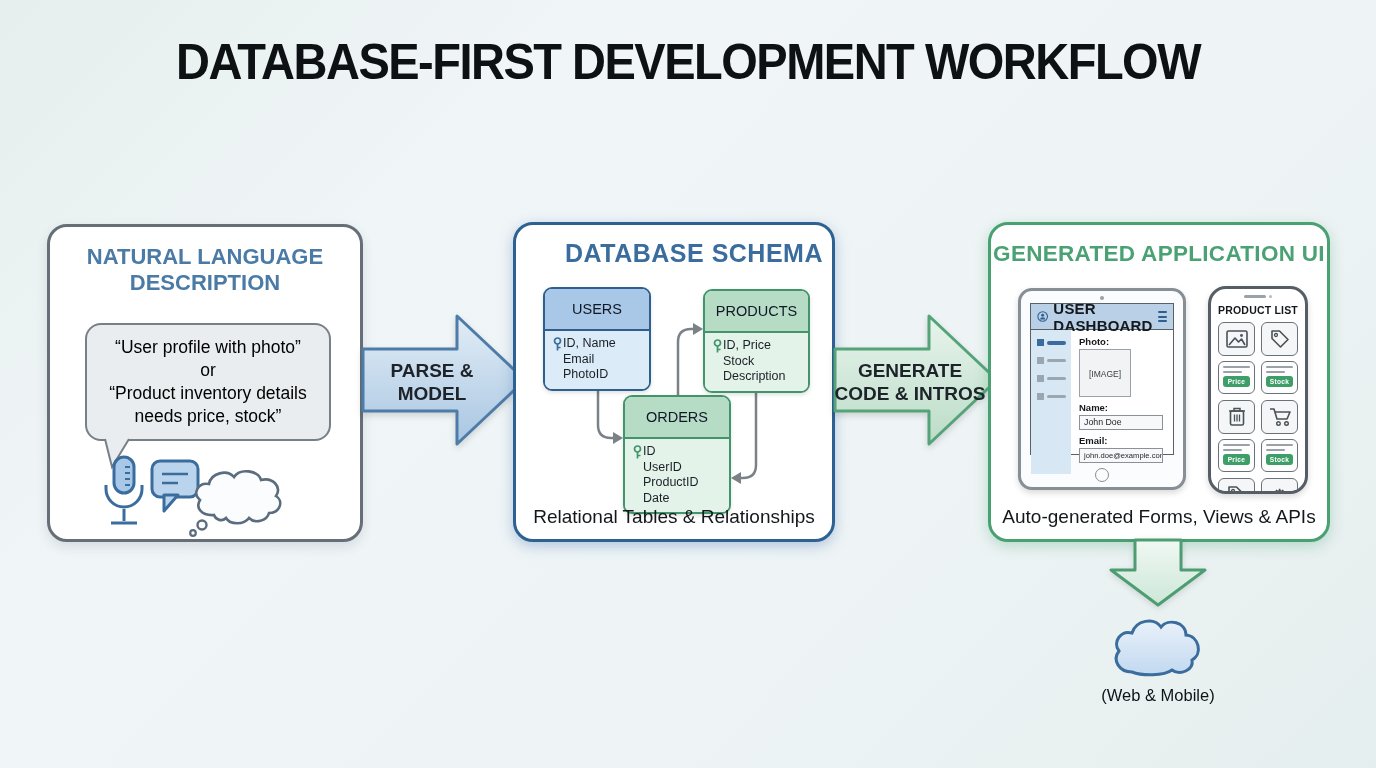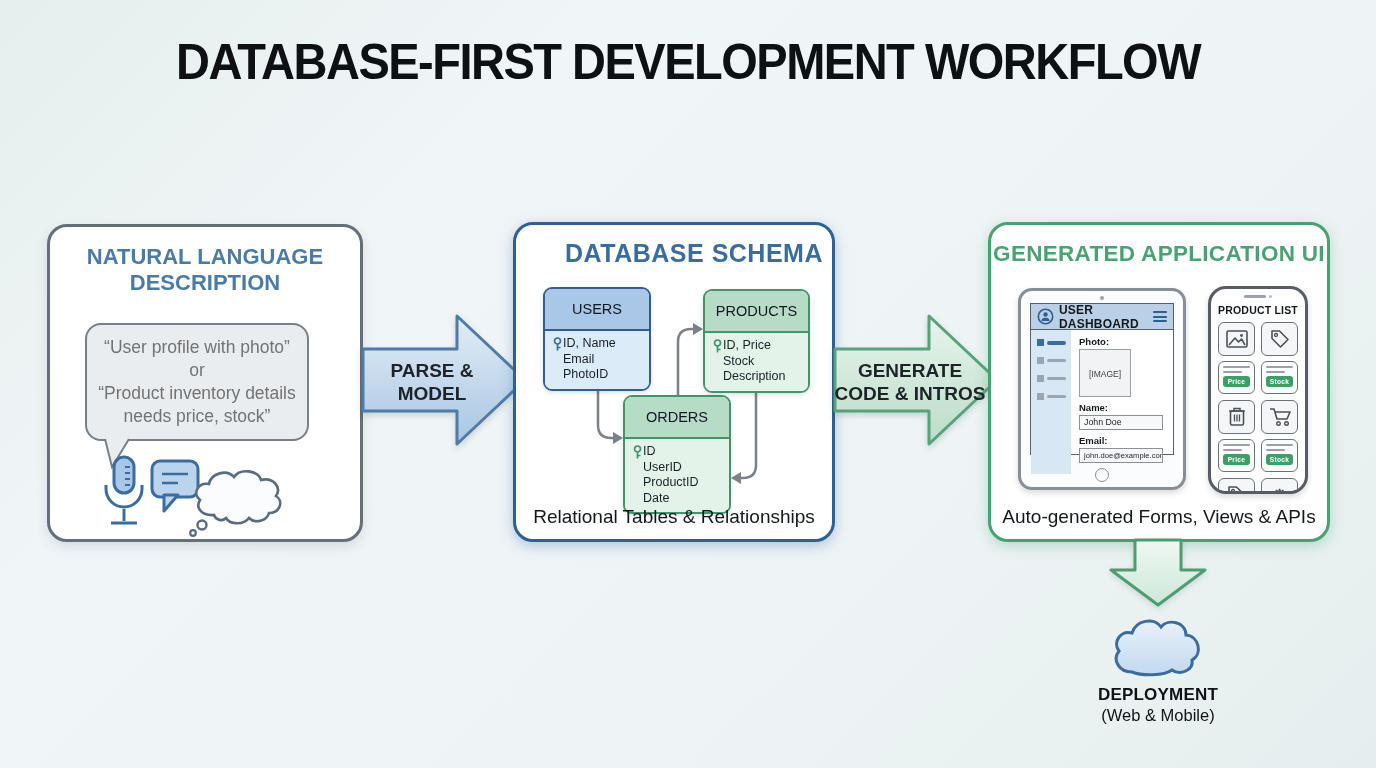--- a/index.html
+++ b/index.html
@@ -20,24 +20,24 @@
     box-shadow:0 4px 14px rgba(60,160,110,.30); }
 
   .panel-heading{ text-align:center; font-weight:bold; line-height:1.16; }
   .nl-heading{ margin-top:17px; font-size:22px; color:#4a7aa6; }
   .schema-heading{ margin-top:14px; font-size:25px; color:#3a6d9e; letter-spacing:.5px;margin-left:40px; }
   .ui-heading{ margin-top:16px; font-size:22.5px; color:#4aa173; letter-spacing:.3px; }
   .panel-caption{ position:absolute; bottom:11px; left:0; width:100%; text-align:center;
     font-size:19px; color:#14181c; }
 
   
-  .speech-bubble{ position:absolute; left:35px; top:96px; width:224px; height:118px;
+  .speech-bubble{ position:absolute; left:35px; top:96px; width:246px; height:118px;
     background:#e9edf0; border:2px solid #787f86; border-radius:16px;
     display:flex; flex-direction:column; justify-content:center;
-    text-align:center; font-size:17.5px; color:#737373; line-height:1.32; }
+    text-align:center; font-size:17.5px; color:#000000; line-height:1.32; }
   .bubble-tail{ position:absolute; left:52px; top:211px; }
   .nl-icons{ position:absolute; left:42px; top:222px; width:240px; height:90px; }
   .nl-icons svg{ position:absolute; }
 
   
   .flow-arrow{ position:absolute; width:168px; height:134px; }
   .flow-arrow svg{ filter:drop-shadow(0 3px 3px rgba(0,0,0,.14)); }
   .arrow-label{ position:absolute; top:46px; text-align:center; font-weight:bold;
     font-size:19px; line-height:23px; color:#1d2329; }
   .arrow-label span{ display:block; }
@@ -58,21 +58,21 @@
 
   
   .tablet{ position:absolute; left:27px; top:63px; width:168px; height:202px;
     background:#fbfcfd; border:3px solid #878e96; border-radius:14px; box-shadow:0 3px 6px rgba(0,0,0,.15); }
   .tab-cam{ position:absolute; top:5px; left:50%; margin-left:-2px; width:4px; height:4px;
     border-radius:50%; background:#9aa1a8; }
   .tab-screen{ position:absolute; left:9px; top:12px; width:144px; height:152px;
     border:1.5px solid #5a6166; background:#ffffff; display:flex; flex-direction:column; }
   .tab-header{ height:26px; background:#b9d0e7; border-bottom:1.5px solid #5a6166;
     display:flex; align-items:center; padding:0 6px; gap:5px; }
-  .tab-header-title{ font-size:12px; font-weight:bold; color:#14181c; flex:1; letter-spacing:.2px; }
+  .tab-header-title{ font-size:15px; font-weight:bold; color:#14181c; flex:1; letter-spacing:.2px; }
   .hamburger{ width:14px; }
   .hamburger div{ height:2px; background:#2e5f8f; margin:2.5px 0; border-radius:1px; }
   .tab-body{ flex:1; display:flex; }
   .tab-sidebar{ width:40px; background:#d8e7f4; padding:9px 5px 0 6px; }
   .side-item{ display:flex; align-items:center; gap:3px; margin-bottom:11px; }
   .side-item .sq{ width:7px; height:7px; background:#9aa6b0; }
   .side-item .ln{ flex:1; height:3px; background:#9aa6b0; border-radius:2px; }
   .side-item.active .sq{ background:#3a6d9e; }
   .side-item.active .ln{ background:#3a6d9e; height:4px; }
   .tab-main{ flex:1; padding:6px 8px; }
@@ -423,17 +423,16 @@
         <linearGradient id="g4" x1="0" y1="0" x2="0" y2="1">
           <stop offset="0" stop-color="#e9f1fa"></stop>
             <stop offset="1" stop-color="#c2d9f0"></stop>
         </linearGradient>
       </defs>
       <path d="M26,62 C13,62 6,50 13,41 C6,32 15,20 26,23 C30,10 48,7 55,17 C62,8 80,12 80,25 C93,26 97,44 86,50 C88,60 74,66 66,60 C58,66 36,66 26,62 Z" fill="url(#g4)" stroke="#3a6d9e" stroke-width="3"></path>
     </svg>
   </div>
 
   <div class="deploy-text">
-    <div class="l1">DEPLOYMENT</div>
     <div class="l2">(Web &amp; Mobile)</div>
   </div>
 
 </div>
 
 </body></html>

